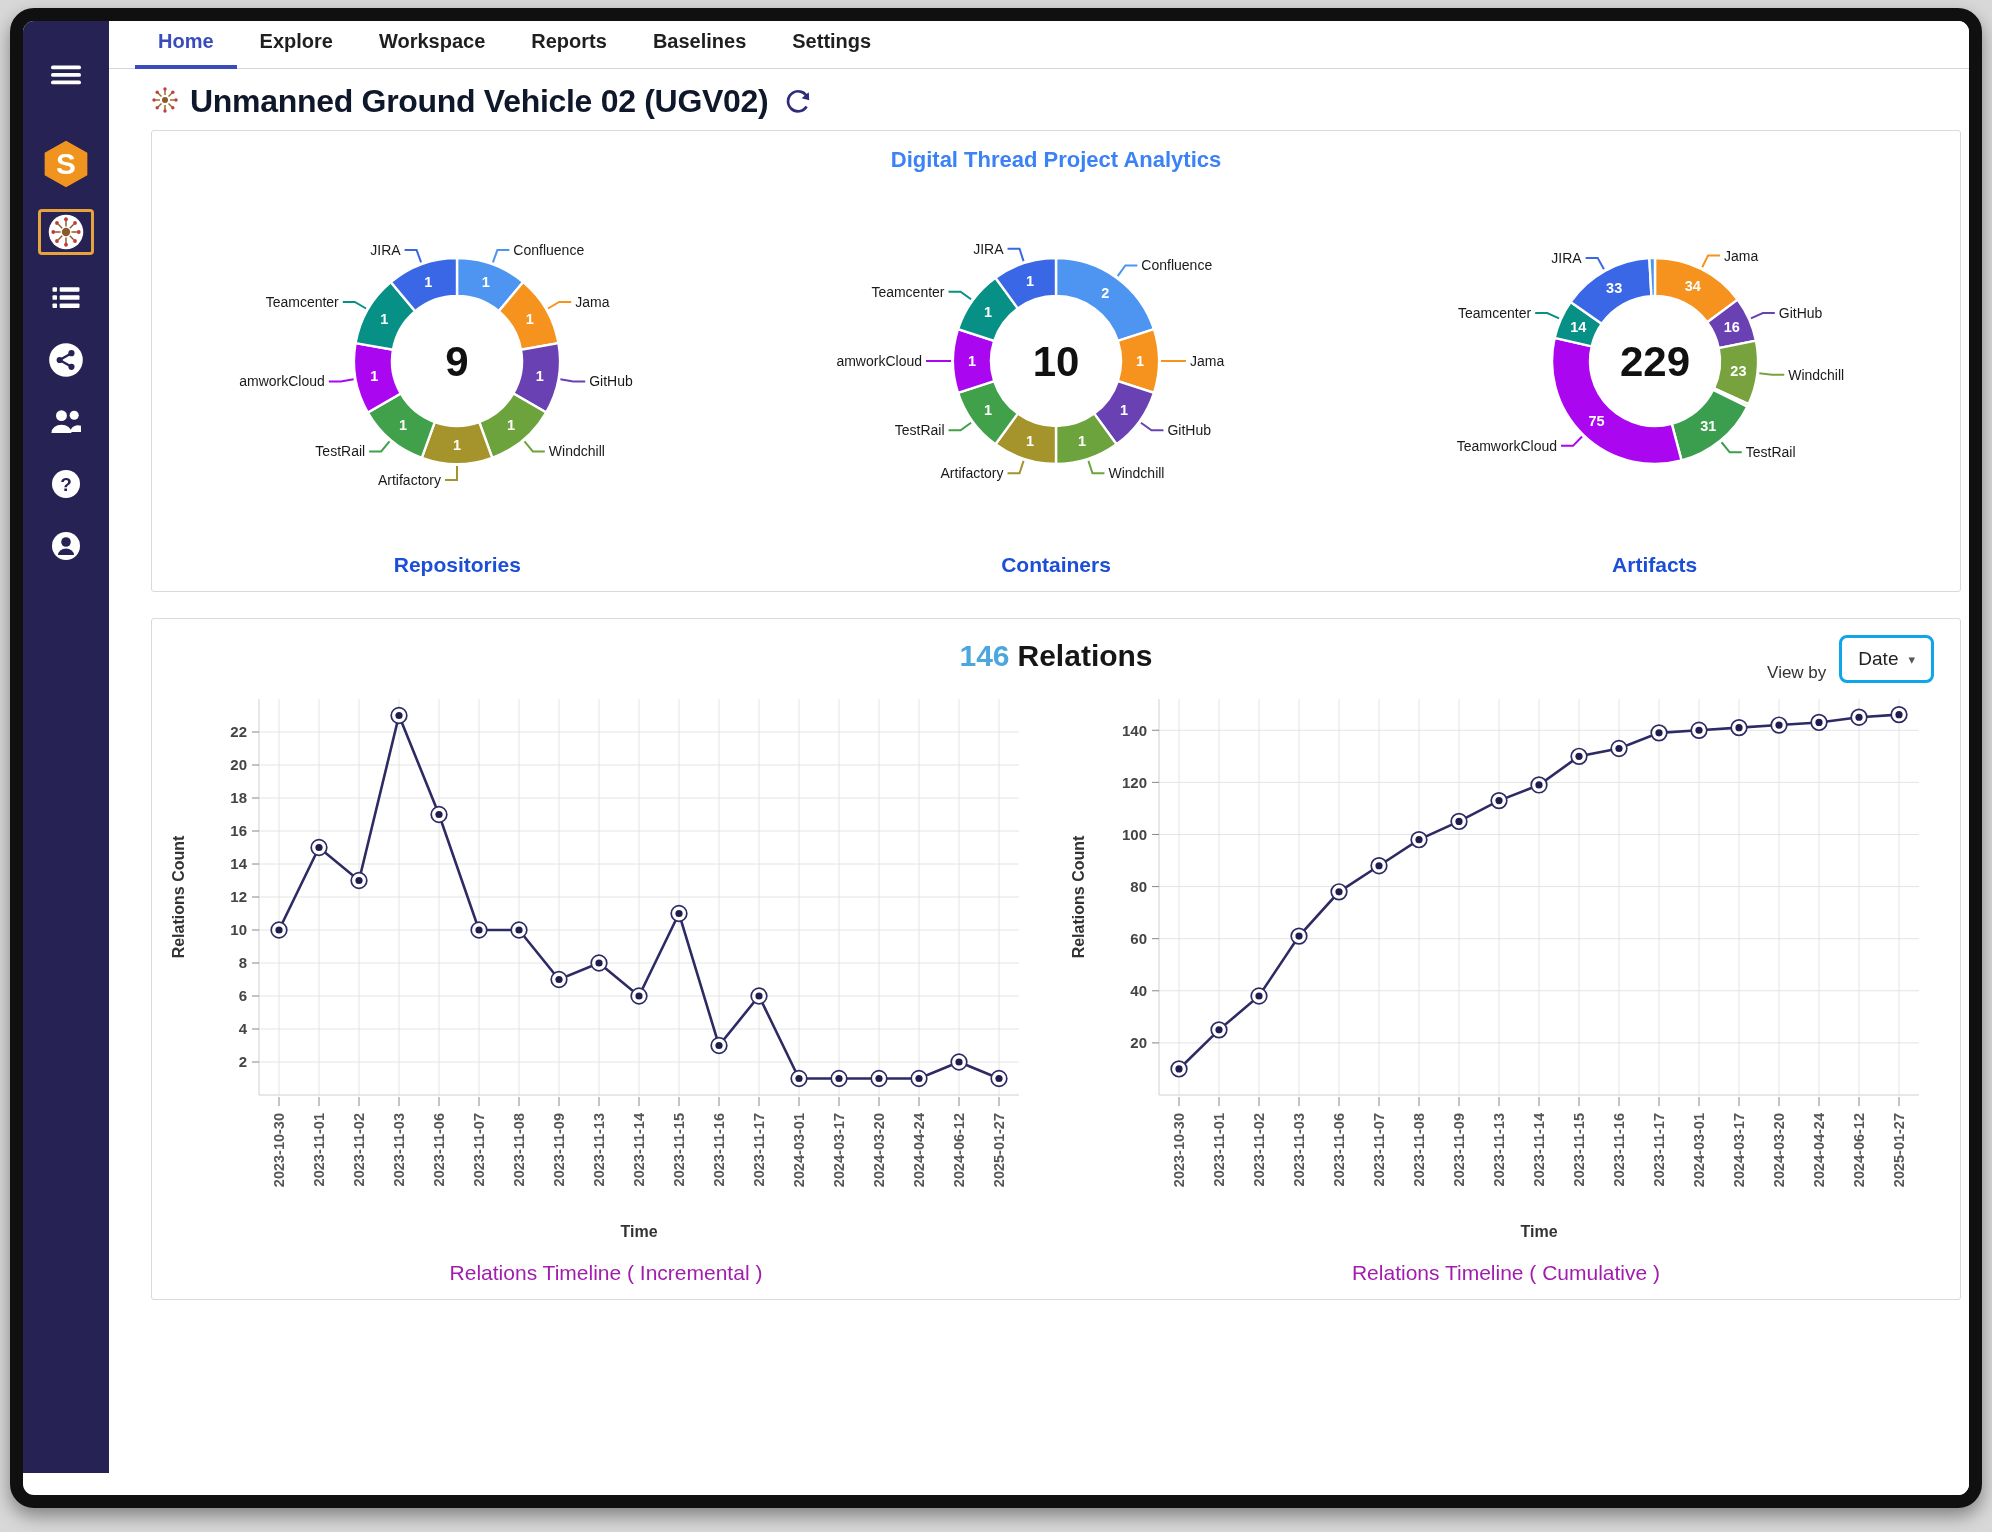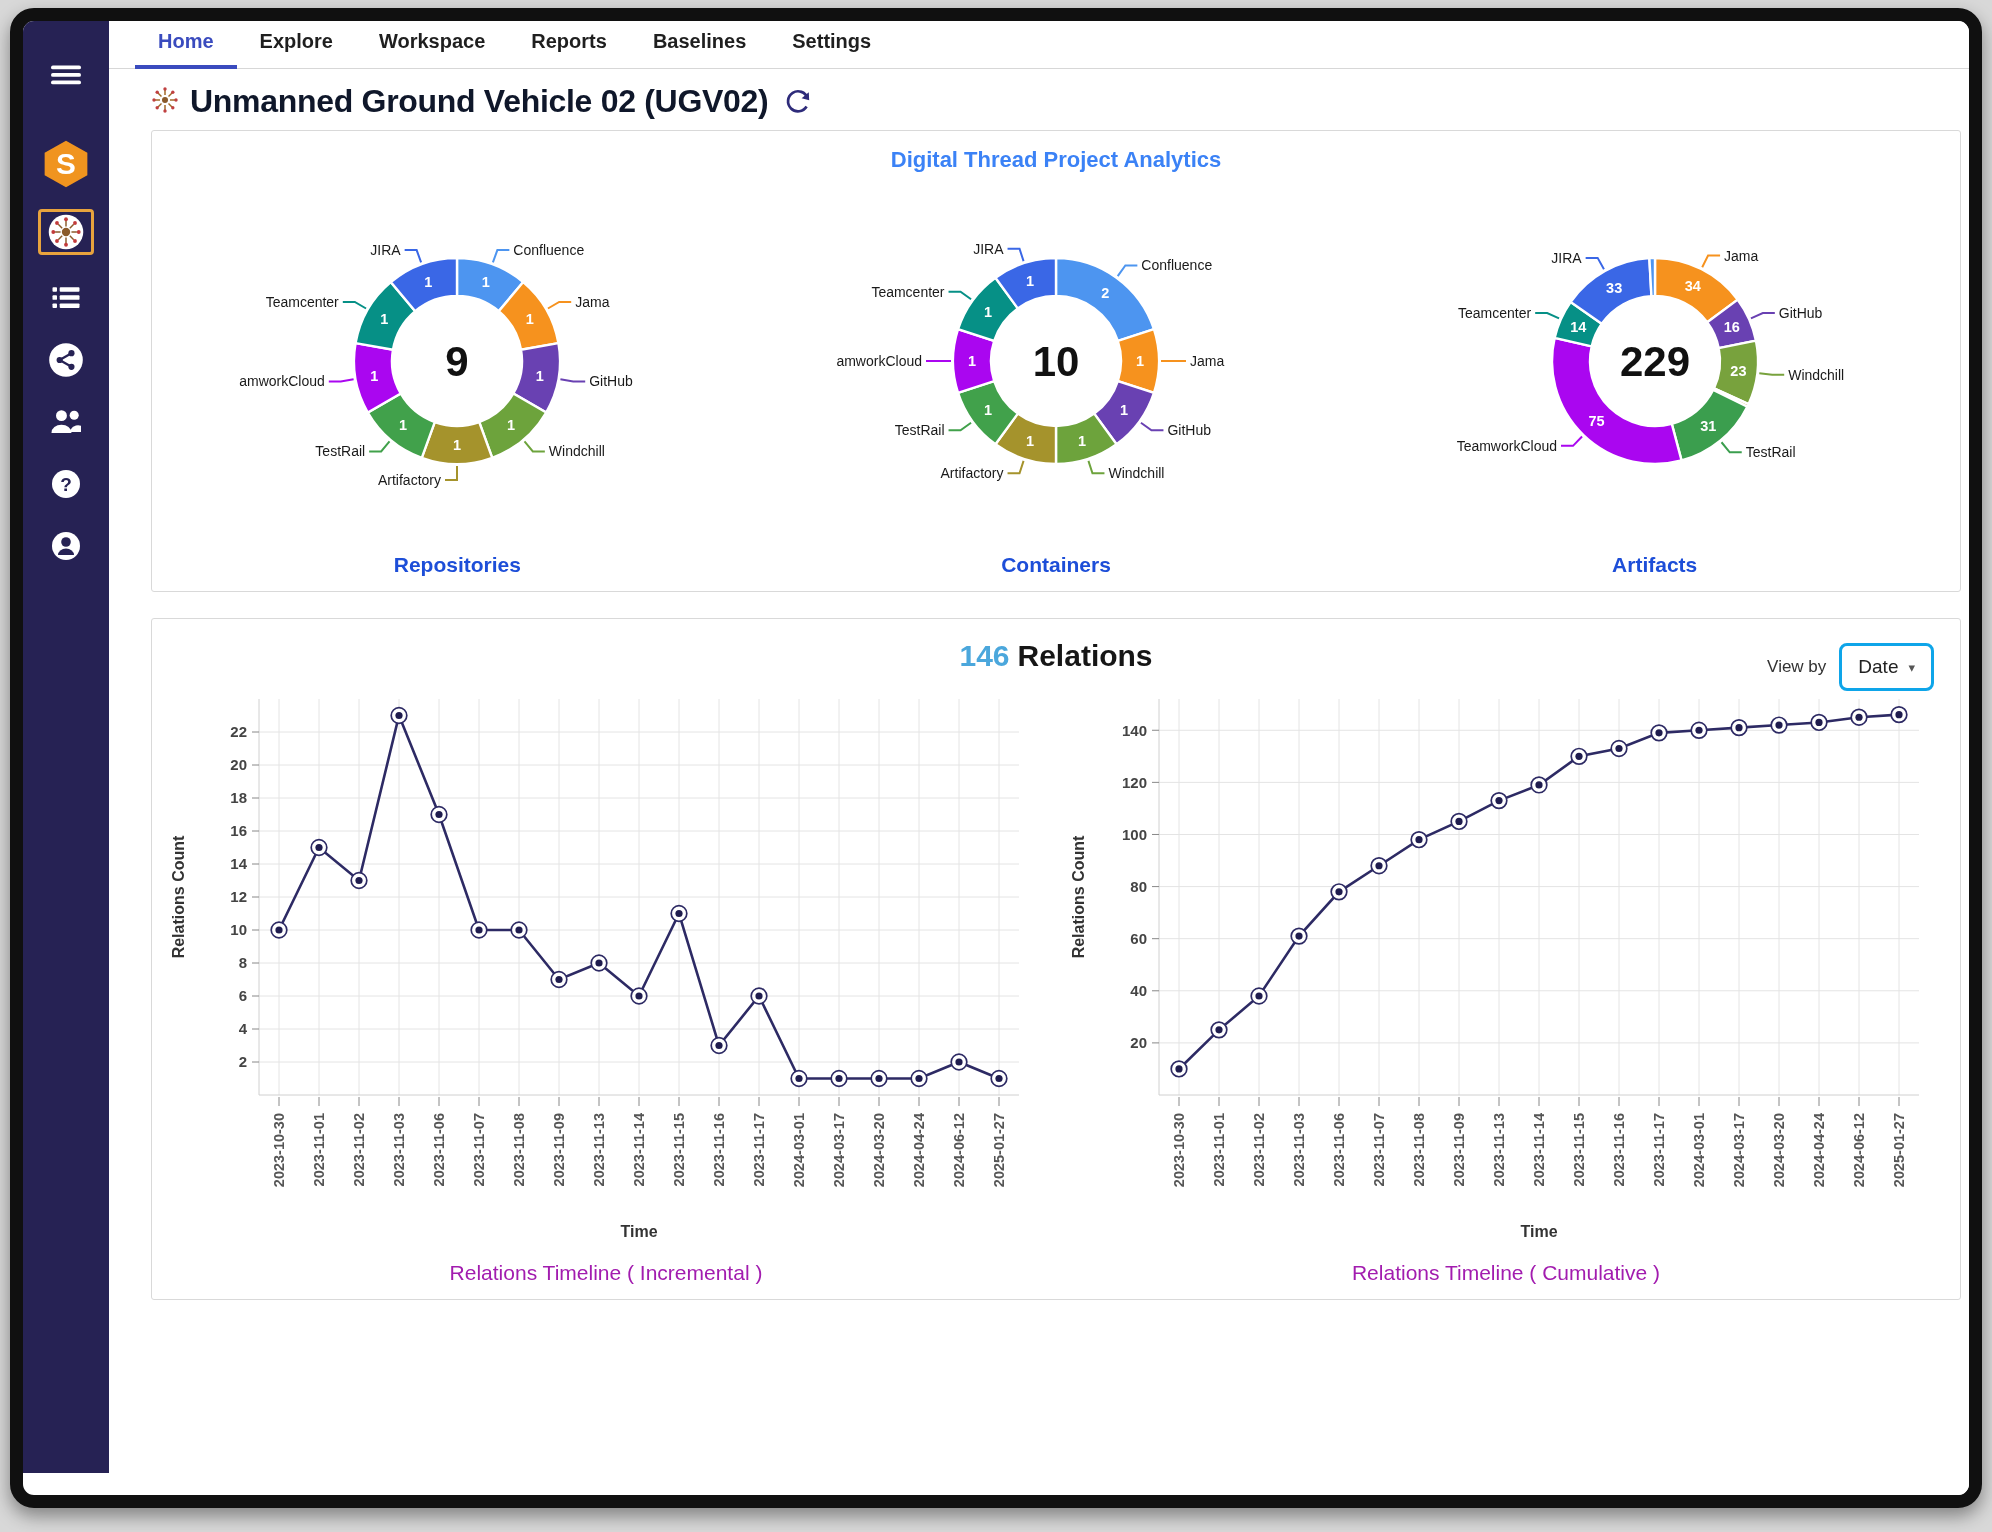--- a/index.html
+++ b/index.html
@@ -25,21 +25,21 @@
   .refresh-btn { cursor:pointer; display:flex; margin-left:4px; }
   .panel { border:1px solid #d9d9d9; border-radius:3px; background:#fff; margin:0 8px 0 42px; }
   .panel h2 { text-align:center; font-size:22px; font-weight:700; color:#3b82f6; padding:16px 0 2px; }
   .donuts { display:flex; justify-content:space-between; padding:4px 6px 14px; }
   .donut-block { flex:1; display:flex; flex-direction:column; align-items:center; overflow:hidden; }
   .donut-caption { font-size:21px; font-weight:700; color:#1d4ed8; margin-top:2px; }
   .relations { margin-top:26px; padding-bottom:6px; }
   .rel-head { position:relative; padding:20px 0 2px; text-align:center; }
   .rel-title { font-size:30px; font-weight:700; color:#161616; }
   .rel-count { color:#4BA7DC; margin-right:8px; }
-  .rel-controls { position:absolute; right:26px; top:24px; display:flex; align-items:center; gap:13px; }
+  .rel-controls { position:absolute; right:26px; top:16px; display:flex; align-items:flex-end; gap:13px; }
   .viewby { font-size:17px; color:#333; }
   .dd { display:flex; align-items:center; gap:10px; font-size:19px; color:#222; background:#fff;
     border:3px solid #0ea5e9; border-radius:8px; padding:10px 16px; cursor:pointer; font-family:inherit; }
   .caret { font-size:13px; color:#555; }
   .charts { display:flex; padding:0 4px 8px; }
   .chart-block { flex:1; display:flex; flex-direction:column; align-items:center; }
   .chart-caption { font-size:21px; font-weight:400; color:#a21caf; margin-top:-6px; }
   svg text { font-family:"Liberation Sans","DejaVu Sans",sans-serif; }
 </style>
 </head>

